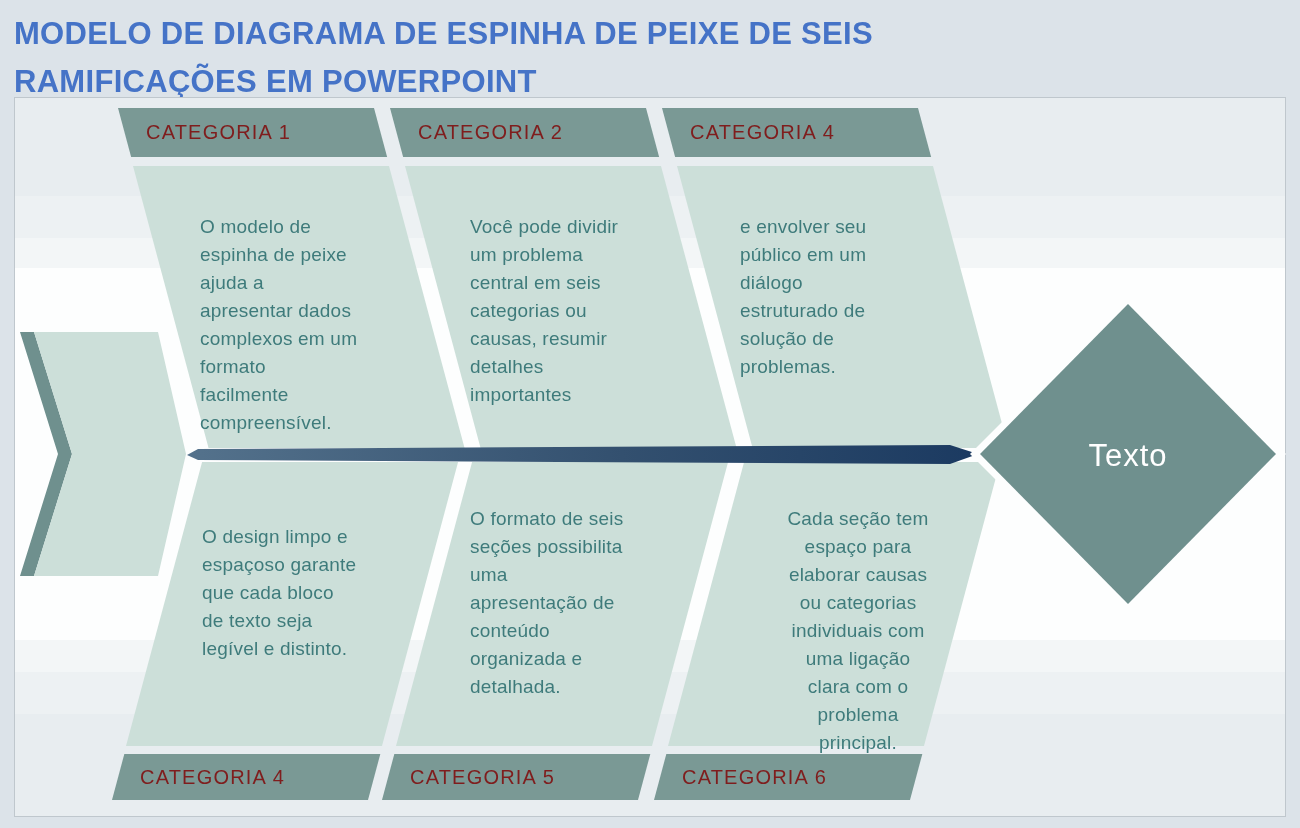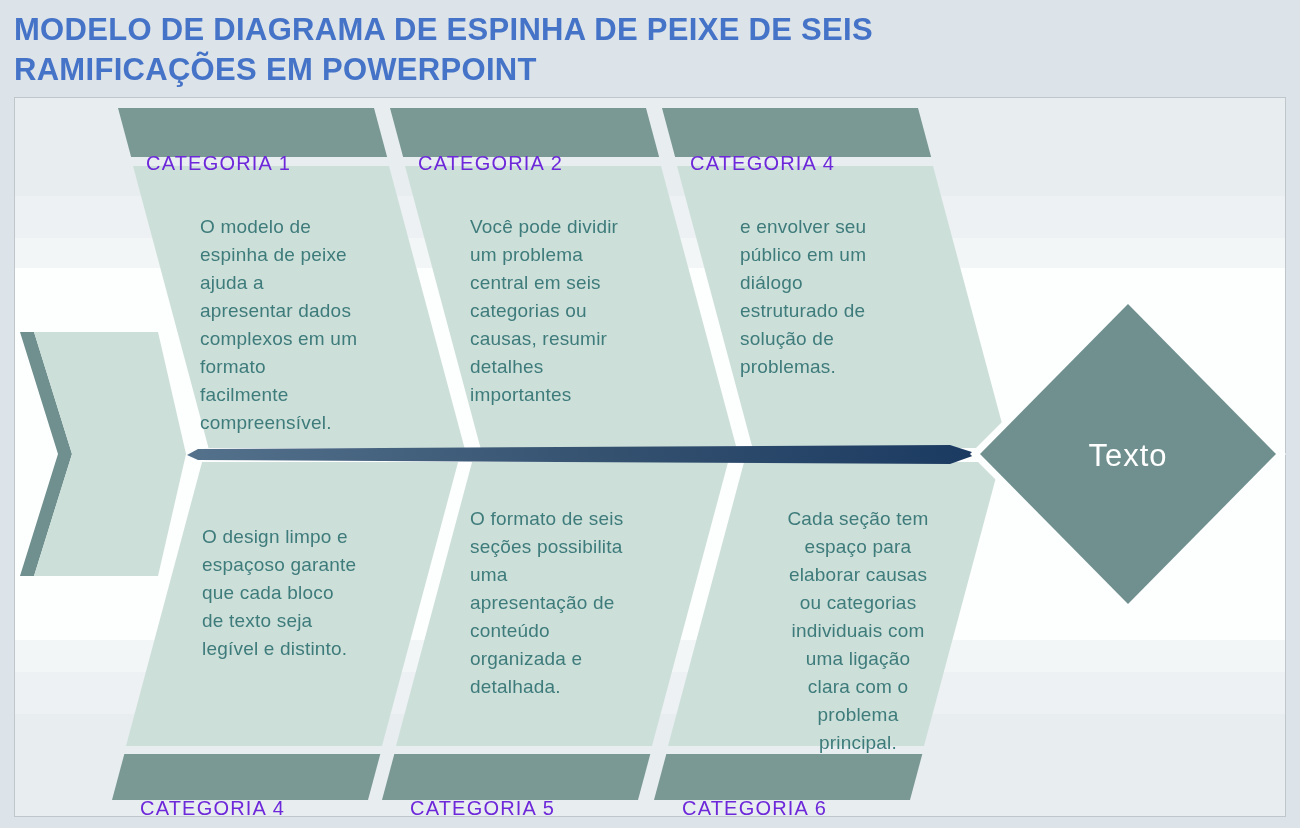--- a/index.html
+++ b/index.html
@@ -3,21 +3,21 @@
 <meta charset="utf-8">
 <style>
   html,body{margin:0;padding:0;}
   body{
     width:1300px;height:828px;position:relative;overflow:hidden;
     background:#dce3e9;
     font-family:"Liberation Sans", sans-serif;
   }
   .page-title{
     position:absolute;left:14px;top:10px;width:1240px;
-    font-size:31px;font-weight:bold;line-height:40px;letter-spacing:.3px;
+    font-size:31px;font-weight:bold;line-height:48px;letter-spacing:.3px;
     color:#4573c7;white-space:pre-line;
   }
   .panel{
     position:absolute;left:14px;top:97px;width:1270px;height:718px;
     border:1px solid #bfc7cd;
     background:linear-gradient(to bottom,
       #e8edf0 0 98px,
       #edf1f3 98px 140px,
       #f3f6f7 140px 170px,
       #fdfefe 170px 542px,
@@ -31,21 +31,21 @@
   .hdr{width:256px;height:49px;background:#7a9995;}
   .hdrB.hdr{height:46px;}
   .blk{width:256px;background:#ccdfd9;}
   .bodyT{top:166px;height:282px;}
   .bodyB{top:462px;height:284px;}
   .hdrT{top:108px;}
   .hdrB{top:754px;}
   
   .catlab{
     position:absolute;height:49px;line-height:49px;
-    color:#6d28d9;font-size:20px;letter-spacing:1.2px;white-space:nowrap;margin-top:31px;
+    color:#7f1d1d;font-size:20px;letter-spacing:1.2px;white-space:nowrap;
   }
   .catlab.bot{height:46px;line-height:46px;}
   
   .btxt{
     position:absolute;width:232px;
     color:#3e7b7b;font-size:19px;line-height:28px;letter-spacing:.2px;
     white-space:pre-line;
   }
   .head-label{
     position:absolute;left:1028px;top:438px;width:200px;text-align:center;

